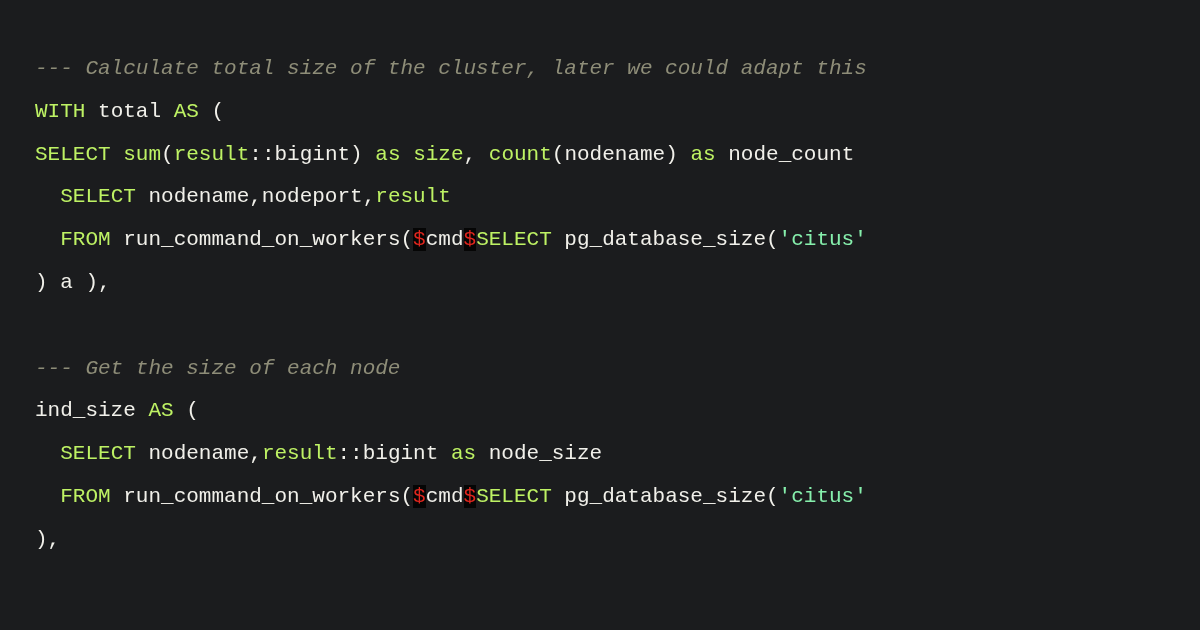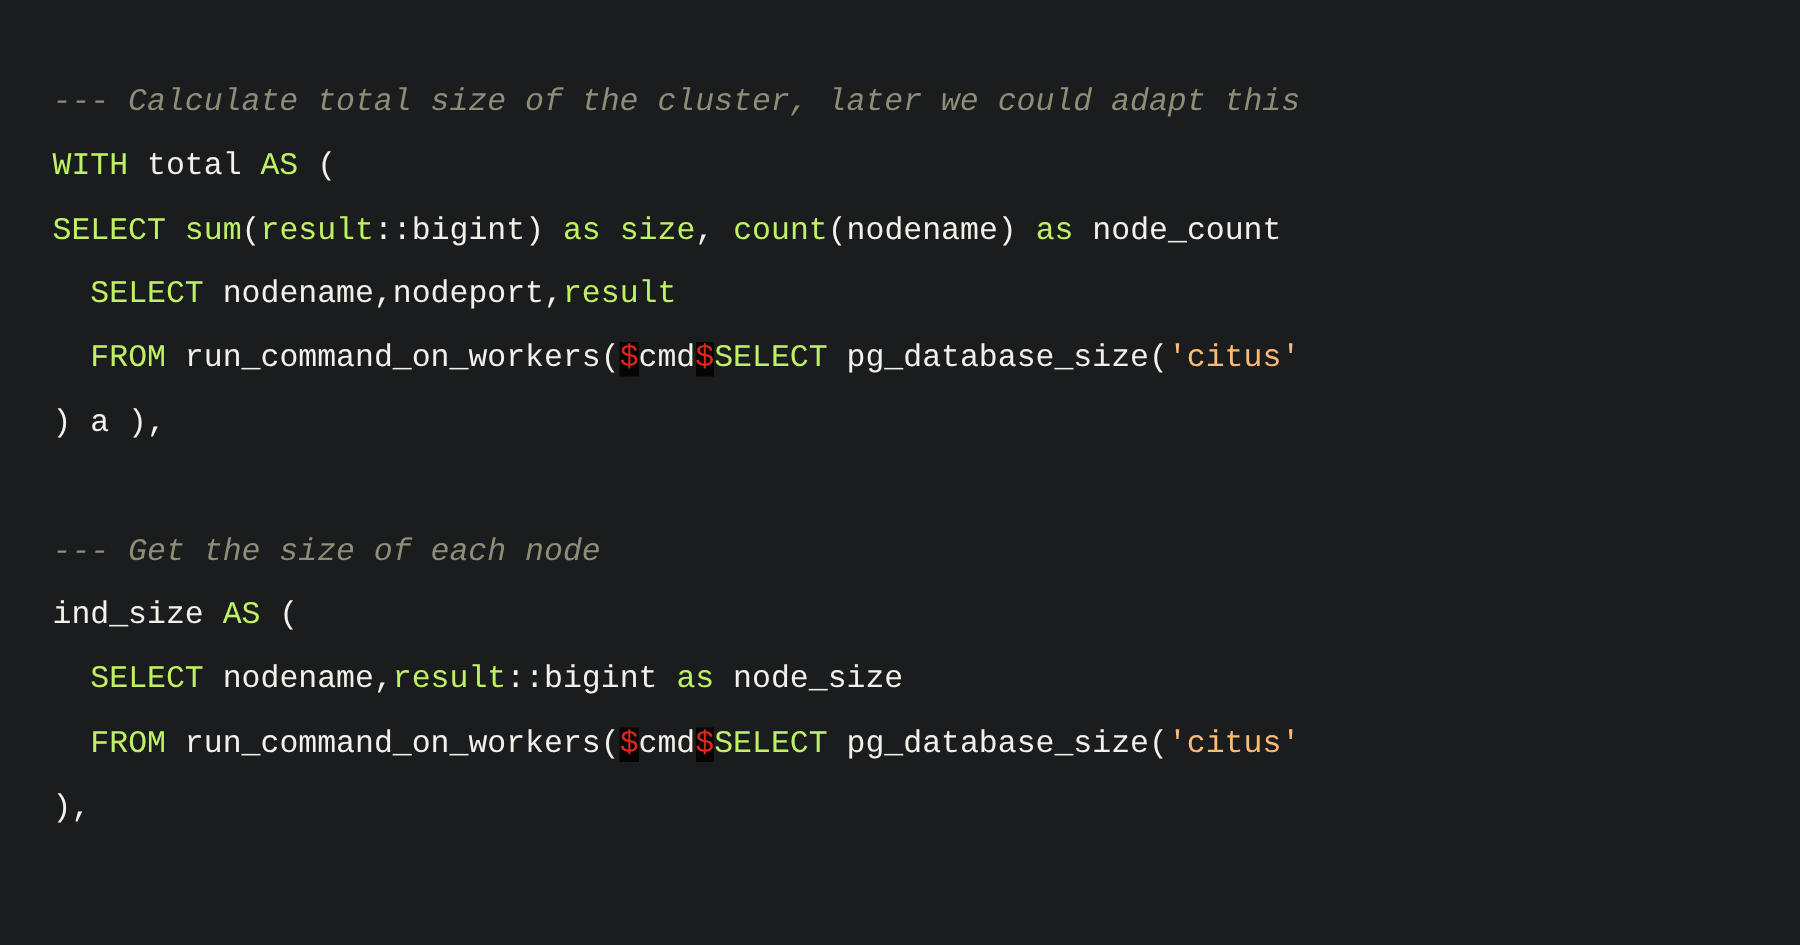--- a/index.html
+++ b/index.html
@@ -11,20 +11,20 @@
     position: absolute; left: 35px; top: 48px;
     font-family: "Liberation Mono", "DejaVu Sans Mono", monospace;
     font-size: 21px;
     line-height: 42.8px;
     white-space: pre;
     color: #f1f0ea;
   }
   .line { height: 42.8px; }
   .t-kw { color: #bef264; }
   .t-cm { color: #8e8d78; font-style: italic; }
-  .t-str { color: #fdba74; }
+  .t-str { color: #86efac; }
   .t-id { color: #f1f0ea; text-align: center; }
   .t-err { color: #e0261e; background: #050505; }
 </style>
 </head>
 <body>
 
 <div class="editor" id="editor"><div class="line"><span class="t-cm">--- Calculate total size of the cluster, later we could adapt this</span></div><div class="line"><span class="t-kw">WITH</span><span class="t-id"> total </span><span class="t-kw">AS</span><span class="t-id"> (</span></div><div class="line"><span class="t-kw">SELECT</span><span class="t-id"> </span><span class="t-kw">sum</span><span class="t-id">(</span><span class="t-kw">result</span><span class="t-id">::bigint) </span><span class="t-kw">as</span><span class="t-id"> </span><span class="t-kw">size</span><span class="t-id">, </span><span class="t-kw">count</span><span class="t-id">(nodename) </span><span class="t-kw">as</span><span class="t-id"> node_count</span></div><div class="line"><span class="t-id">  </span><span class="t-kw">SELECT</span><span class="t-id"> nodename,nodeport,</span><span class="t-kw">result</span></div><div class="line"><span class="t-id">  </span><span class="t-kw">FROM</span><span class="t-id"> run_command_on_workers(</span><span class="t-err">$</span><span class="t-id">cmd</span><span class="t-err">$</span><span class="t-kw">SELECT</span><span class="t-id"> pg_database_size(</span><span class="t-str">'citus'</span></div><div class="line"><span class="t-id">) a ),</span></div><div class="line"></div><div class="line"><span class="t-cm">--- Get the size of each node</span></div><div class="line"><span class="t-id">ind_size </span><span class="t-kw">AS</span><span class="t-id"> (</span></div><div class="line"><span class="t-id">  </span><span class="t-kw">SELECT</span><span class="t-id"> nodename,</span><span class="t-kw">result</span><span class="t-id">::bigint </span><span class="t-kw">as</span><span class="t-id"> node_size</span></div><div class="line"><span class="t-id">  </span><span class="t-kw">FROM</span><span class="t-id"> run_command_on_workers(</span><span class="t-err">$</span><span class="t-id">cmd</span><span class="t-err">$</span><span class="t-kw">SELECT</span><span class="t-id"> pg_database_size(</span><span class="t-str">'citus'</span></div><div class="line"><span class="t-id">),</span></div></div>
 
 </body></html>

